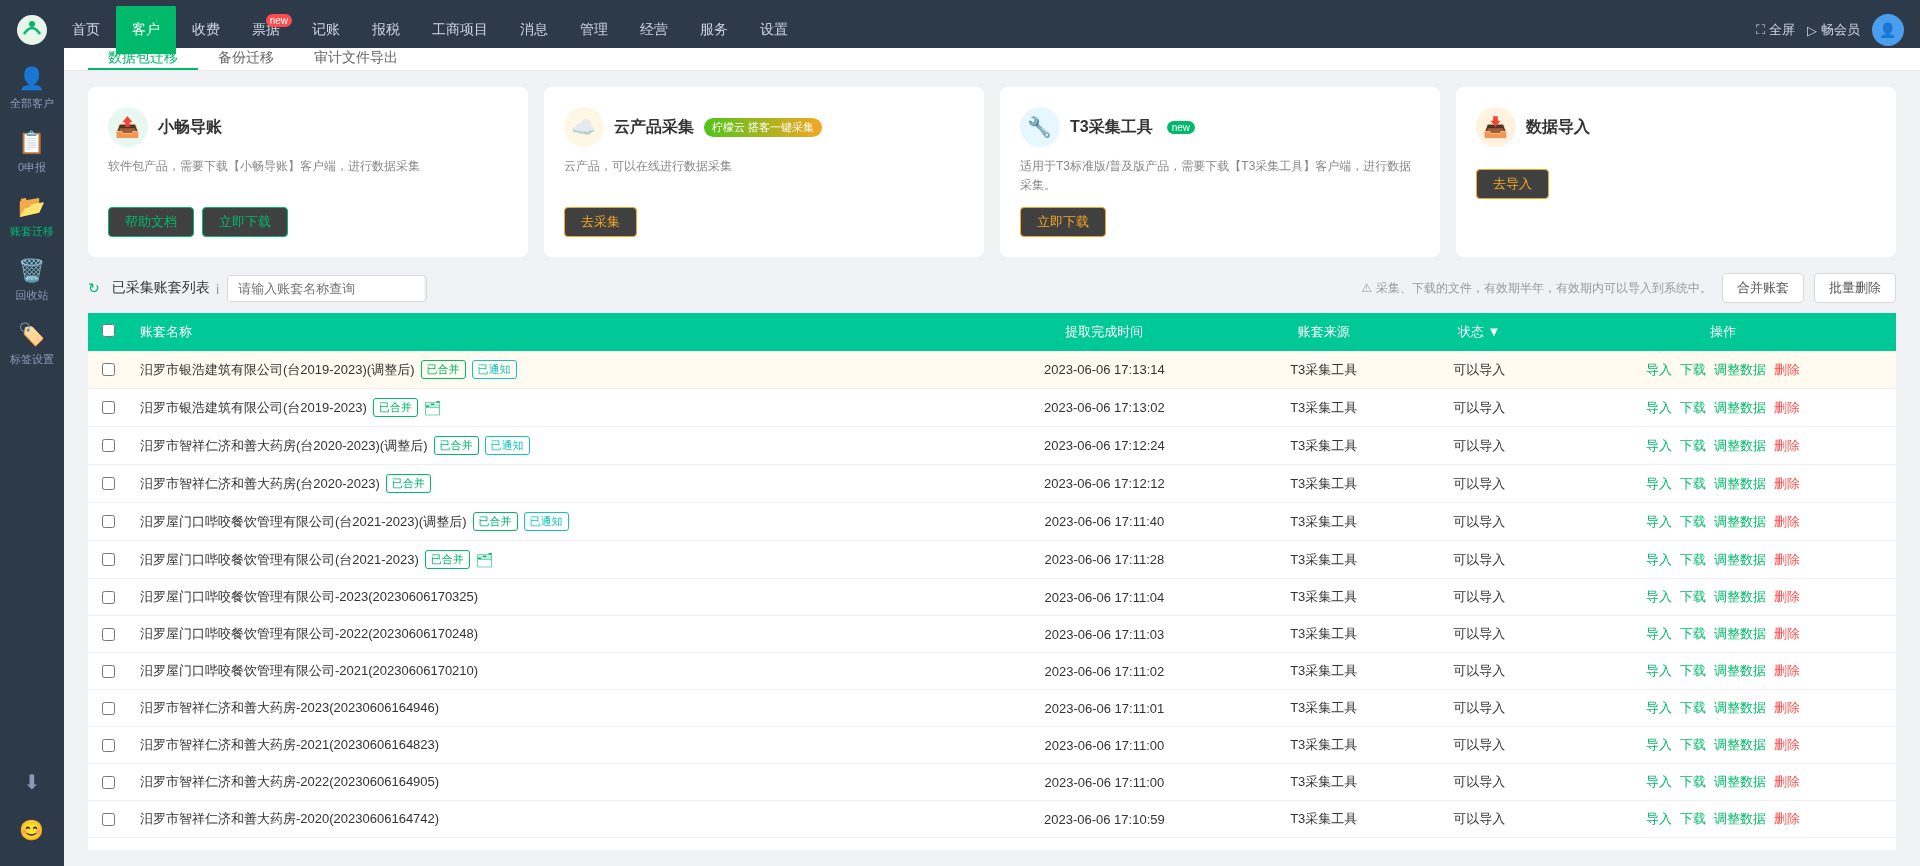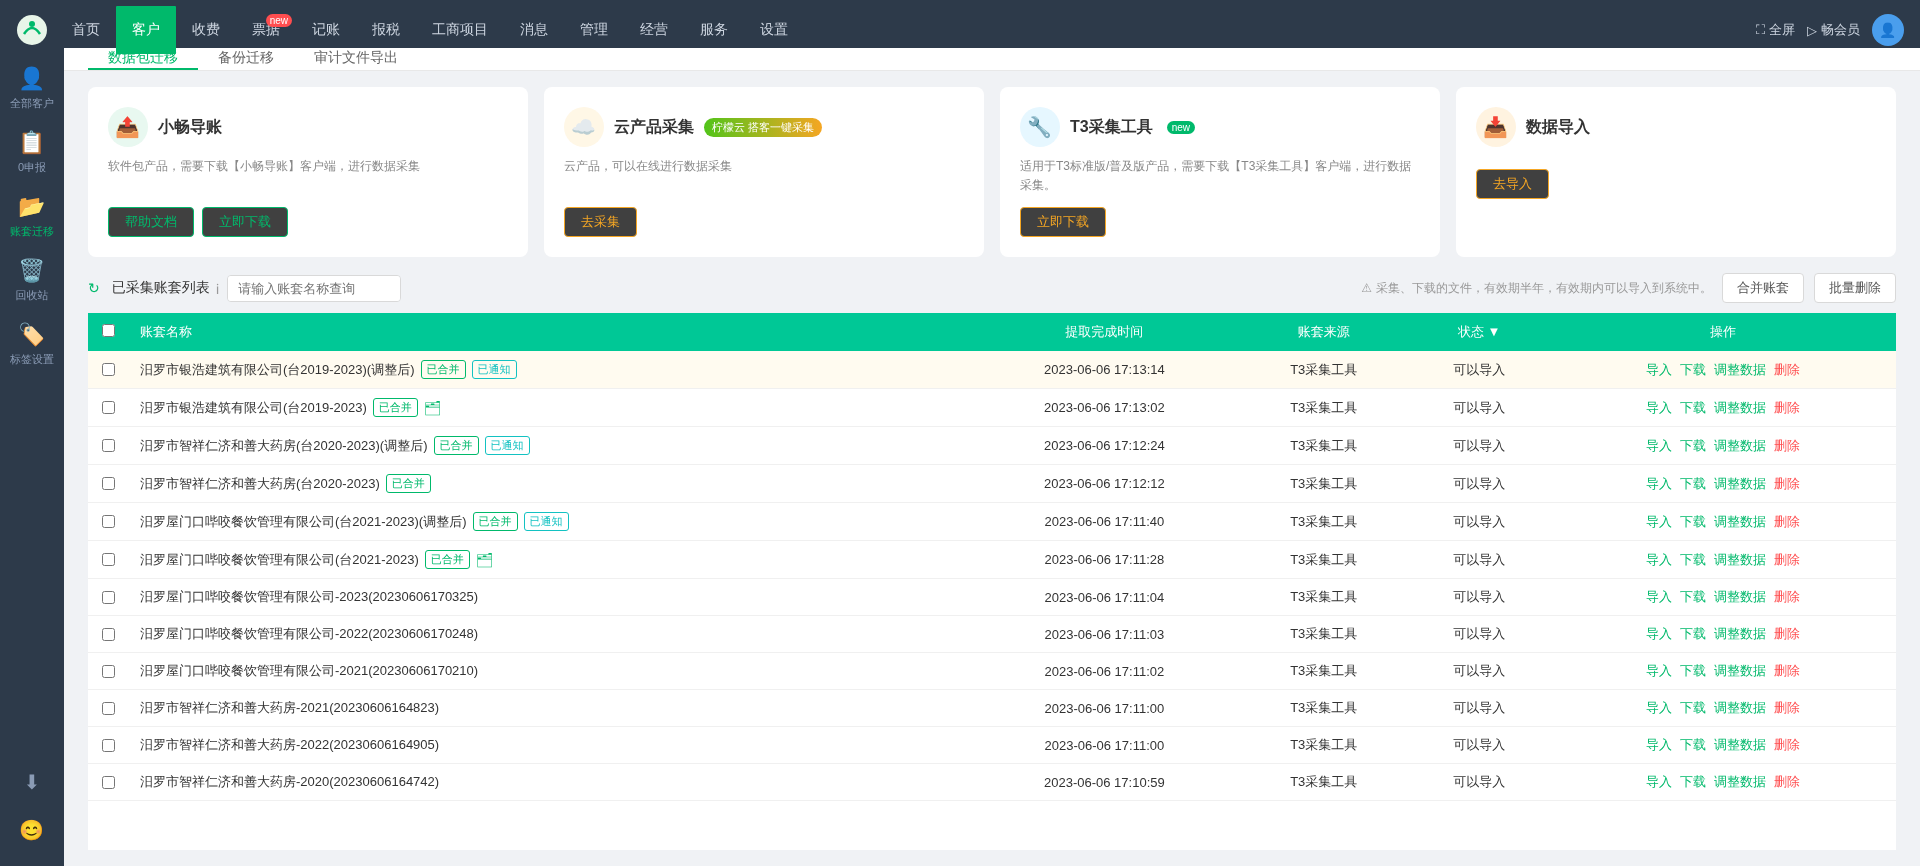--- a/index.html
+++ b/index.html
@@ -53,21 +53,21 @@
     .card-btn { border: 1px solid #f5a623; color: #f5a623; background: #404040; padding: 5px 16px; border-radius: 4px; cursor: pointer; font-size: 13px; }
     .card-btn.green-btn { border-color: #00b96b; color: #00b96b; }
 
     
     .cloud-collect-badge { background: linear-gradient(90deg, #52c41a, #f5a623); color: #fff; font-size: 11px; padding: 2px 8px; border-radius: 10px; }
 
     
     .list-area { flex: 1; padding: 0 24px 16px; overflow: hidden; display: flex; flex-direction: column; }
     .list-header { display: flex; align-items: center; gap: 8px; margin-bottom: 10px; }
     .list-title { font-size: 14px; color: #333; font-weight: 500; display: flex; align-items: center; gap: 6px; }
-    .search-box { display: flex; align-items: center; border: 1px solid #d9d9d9; border-radius: 4px; overflow: hidden; width: 174px; }
+    .search-box { display: flex; align-items: center; border: 1px solid #d9d9d9; border-radius: 4px; overflow: hidden; width: 200px; }
     .search-box input { border: none; outline: none; padding: 5px 10px; font-size: 13px; flex: 1; color: #999; }
     .search-box .search-icon { padding: 5px 8px; color: #999; cursor: pointer; }
     .list-right { margin-left: auto; display: flex; align-items: center; gap: 10px; }
     .hint-text { font-size: 12px; color: #999; display: flex; align-items: center; gap: 4px; }
     .action-btn { background: #fff; border: 1px solid #d9d9d9; border-radius: 4px; padding: 5px 14px; font-size: 13px; cursor: pointer; color: #555; }
 
     
     .table-wrap { flex: 1; overflow-y: auto; border-radius: 0; background: #fff; }
     table { width: 100%; border-collapse: collapse; }
     thead tr { background: #00c896; color: #fff; }
@@ -407,20 +407,36 @@
                 <td><span class="op-link">导入</span><span class="op-link">下载</span><span class="op-link">调整数据</span><span class="op-link red">删除</span></td>
               </tr>
               <tr>
                 <td>
                   <div class="checkbox-wrap">
                     <input type="checkbox" style="">
                   </div>
                 </td>
                 <td>
                   <div class="td-name">
+                    <span>汨罗市智祥仁济和善大药房-2023(20230606164946)</span>
+                  </div>
+                </td>
+                <td>2023-06-06 17:11:01</td>
+                <td>T3采集工具</td>
+                <td>可以导入</td>
+                <td><span class="op-link">导入</span><span class="op-link">下载</span><span class="op-link">调整数据</span><span class="op-link red">删除</span></td>
+              </tr>
+              <tr>
+                <td>
+                  <div class="checkbox-wrap">
+                    <input type="checkbox" style="">
+                  </div>
+                </td>
+                <td>
+                  <div class="td-name">
                     <span>汨罗市智祥仁济和善大药房-2021(20230606164823)</span>
                   </div>
                 </td>
                 <td>2023-06-06 17:11:00</td>
                 <td>T3采集工具</td>
                 <td>可以导入</td>
                 <td><span class="op-link">导入</span><span class="op-link">下载</span><span class="op-link">调整数据</span><span class="op-link red">删除</span></td>
               </tr>
               <tr>
                 <td>

